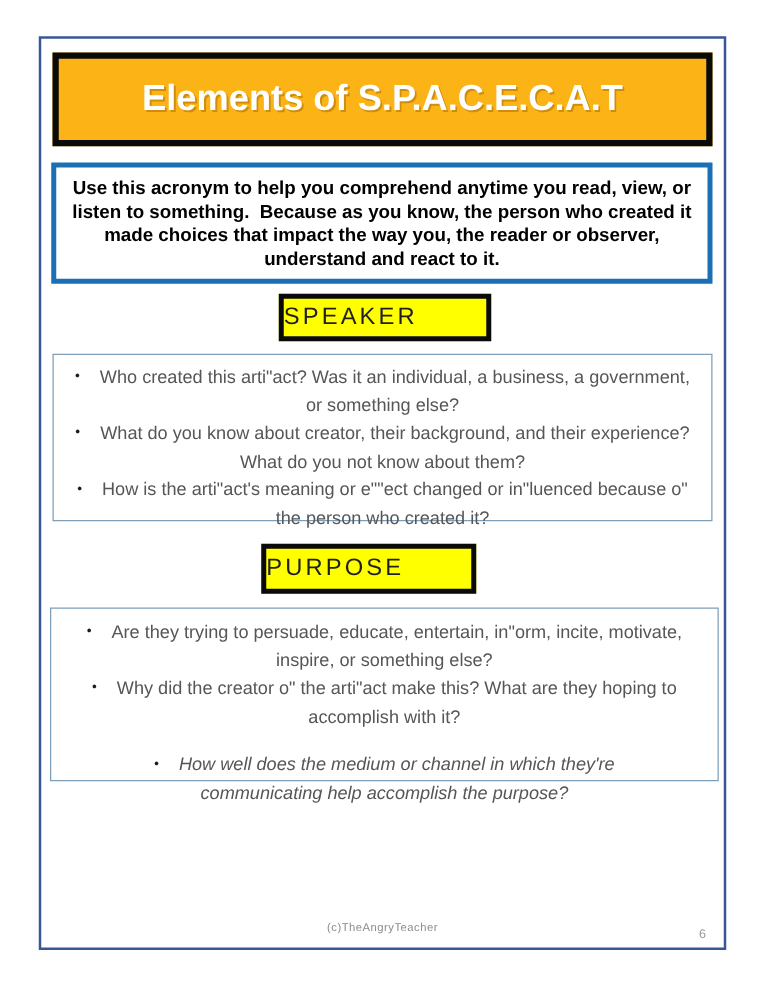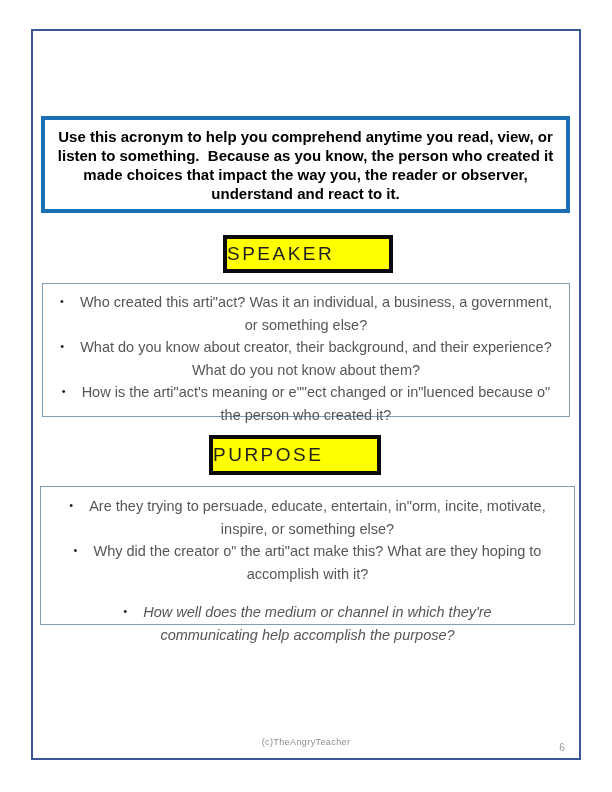--- a/index.html
+++ b/index.html
@@ -16,21 +16,21 @@
     position:absolute; left:42px; top:42px; width:528px; height:75px;
     background:#FCB316; border:5px solid #0a0a0a;
     display:flex; align-items:center; justify-content:center;
   }
   .title-text {
     color:#ffffff; font-weight:bold; font-size:29px; letter-spacing:0px;
     text-shadow:1.5px 1.5px 0 rgba(150,95,0,0.45);
     white-space:nowrap;
   }
   .intro-box {
-    position:absolute; left:41px; top:116px; width:529px; height:97px;
+    position:absolute; left:41px; top:130px; width:529px; height:97px;
     border:4px solid #1B6FB5; background:#ffffff;
     display:flex; align-items:center; justify-content:center;
     padding:2px 6px;
   }
   .intro-text {
     font-weight:bold; color:#000000; font-size:15px; line-height:19px;
     text-align:center; white-space:pre-wrap;
   }
   .section-label {
     position:absolute; background:#FFFF00; border:4px solid #0a0a0a;
@@ -64,20 +64,23 @@
     font-size:10px; color:#999999;
   }
 </style>
 </head>
 <body>
 
 <div class="page">
 
   <div class="outer-border"></div>
 
+  <div class="title-banner">
+    <div class="title-text">Elements of S.P.A.C.E.C.A.T</div>
+  </div>
 
   <div class="intro-box">
     <div class="intro-text">Use this acronym to help you comprehend anytime you read, view, or listen to something.  Because as you know, the person who created it made choices that impact the way you, the reader or observer, understand and react to it.</div>
   </div>
 
   <div class="section-label speaker">
     <div class="label-text">SPEAKER</div>
   </div>
 
   <div class="panel speaker">

